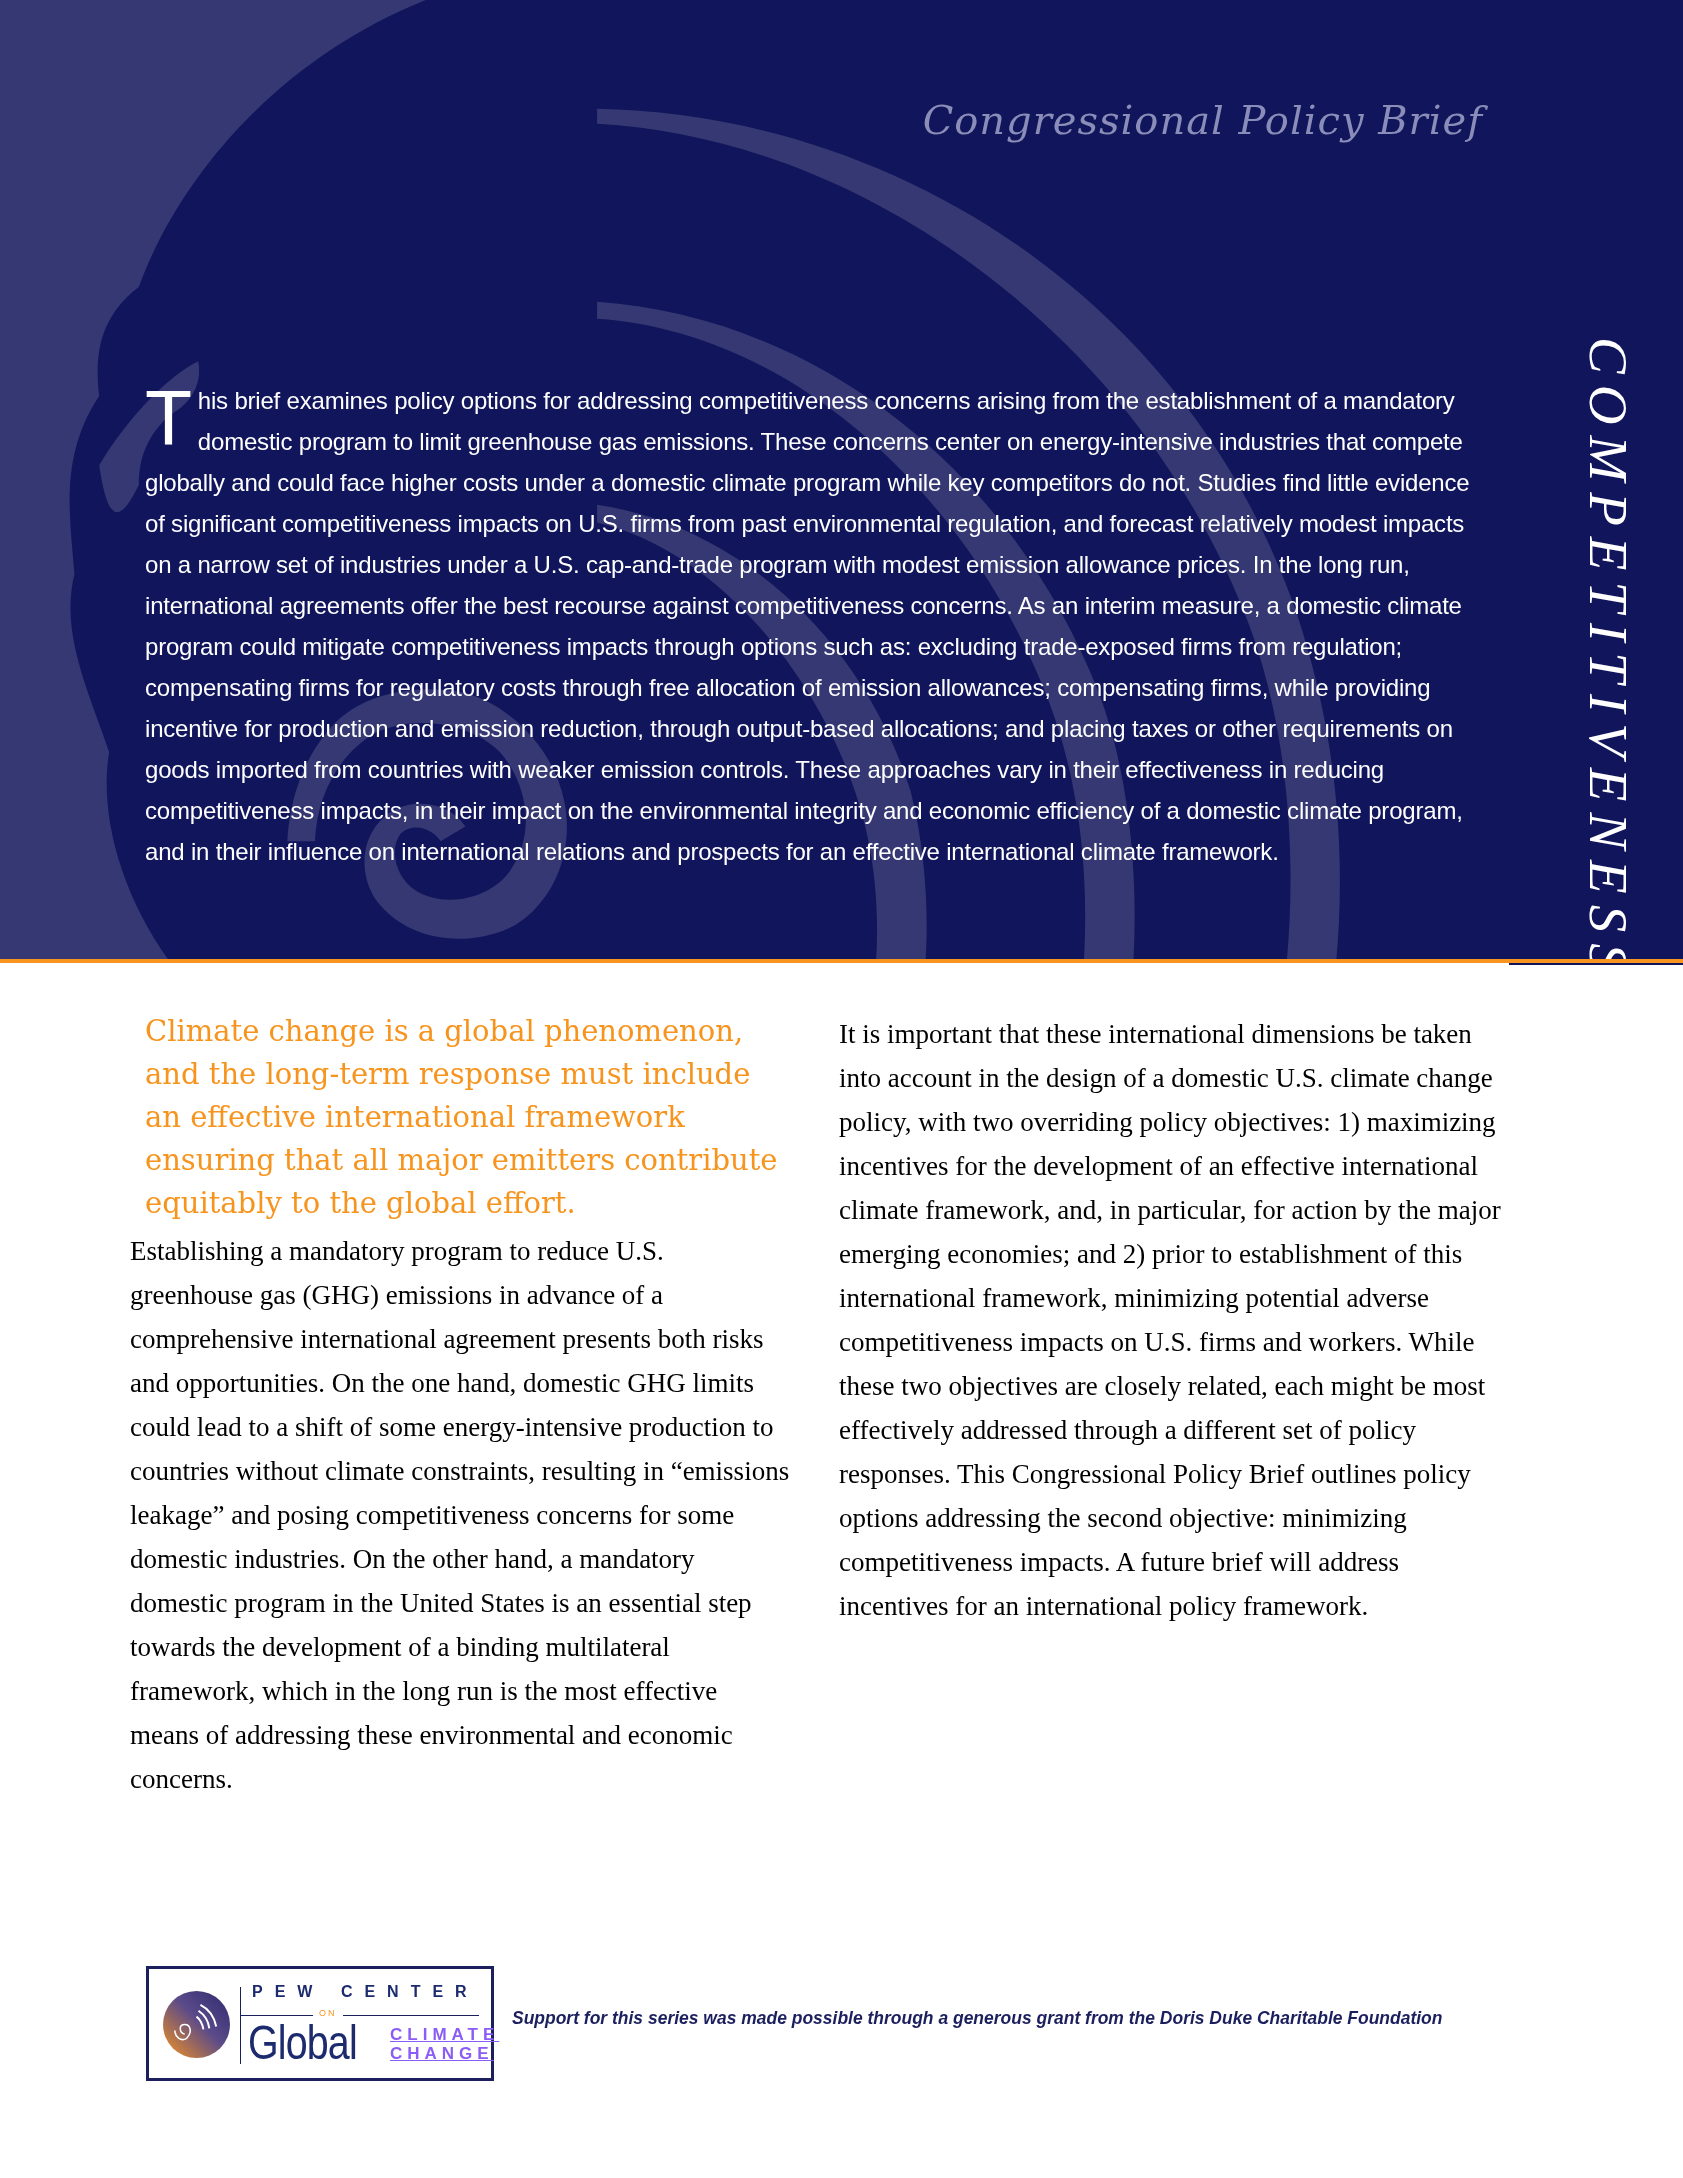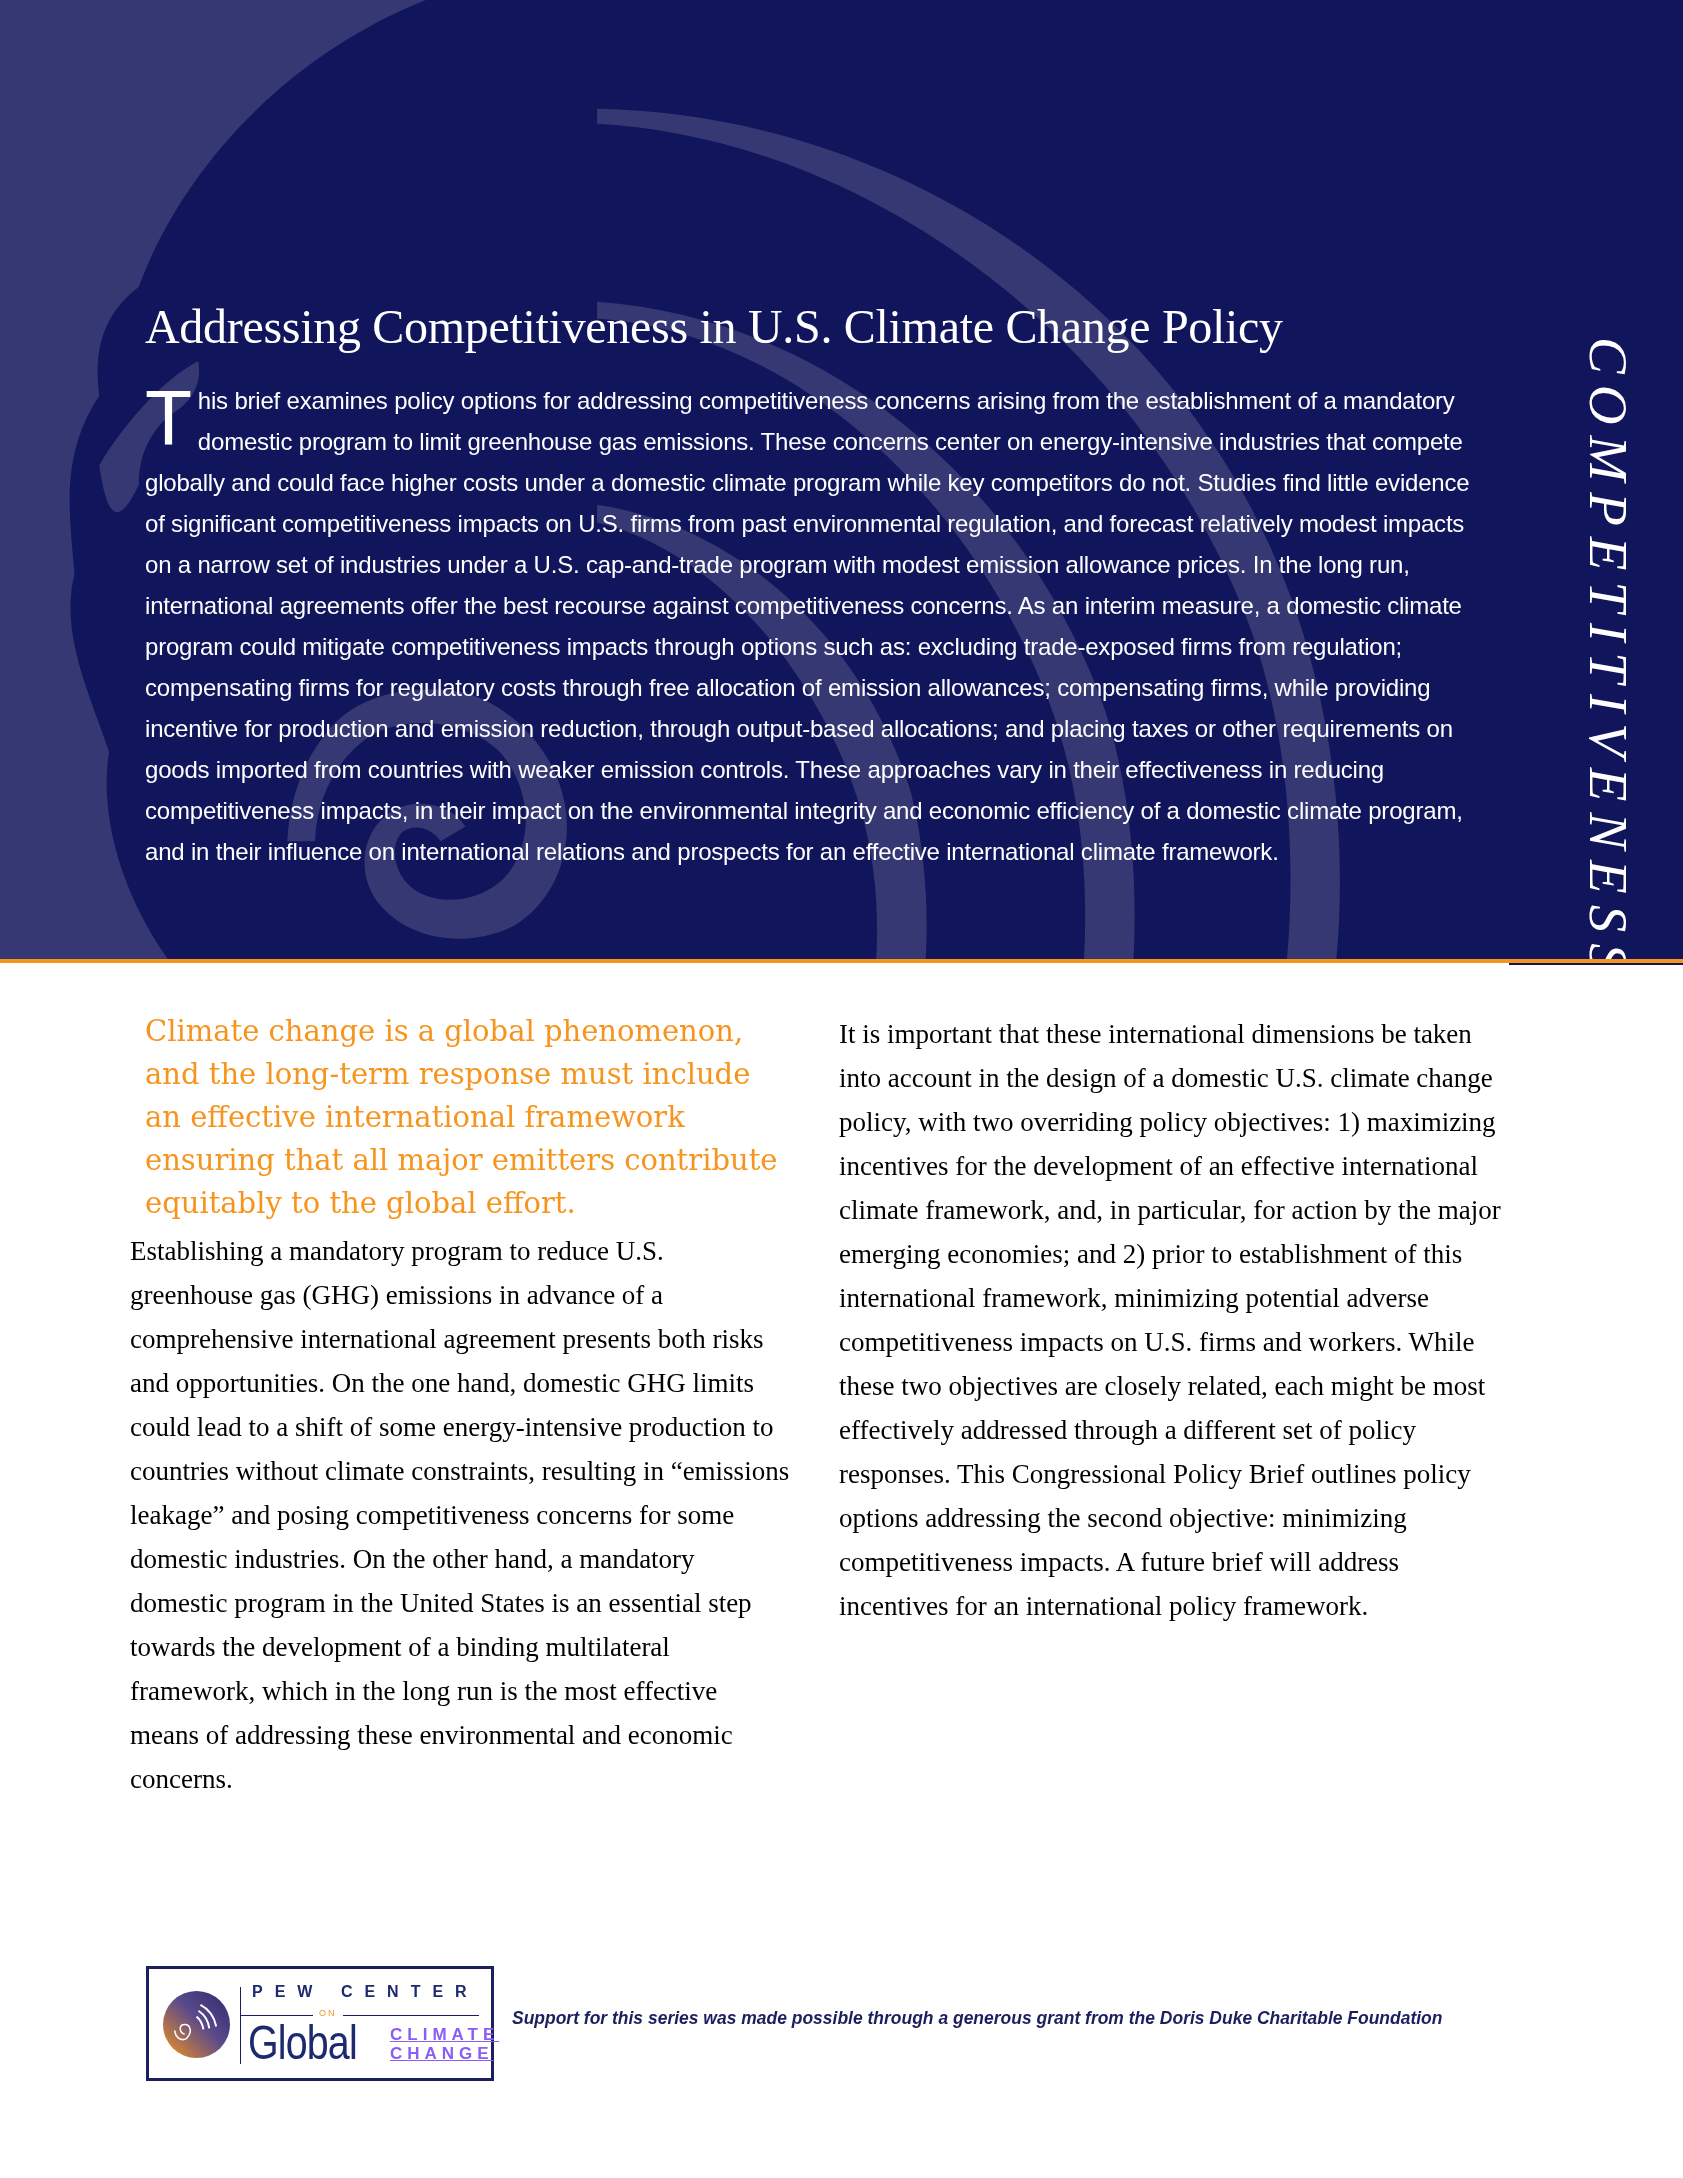--- a/index.html
+++ b/index.html
@@ -42,24 +42,24 @@
 
     <path d="M603 110 C900 115 1200 300 1310 620 C1350 740 1360 860 1350 970 L1300 970 C1310 860 1300 740 1265 640 C1160 350 880 140 603 125 Z" fill="#353873"></path>
     <path d="M603 305 C820 320 1020 470 1110 700 C1140 780 1150 880 1145 970 L1095 970 C1100 880 1090 790 1060 710 C980 500 800 335 603 322 Z" fill="#353873"></path>
     <path d="M603 510 C740 530 870 640 920 800 C935 860 938 920 935 970 L885 970 C888 920 884 870 870 820 C830 680 720 555 603 528 Z" fill="#353873"></path>
 
     <path d="M330 740 C360 700 420 690 470 700 C520 715 560 760 570 810 C580 860 560 910 520 935 C470 960 410 950 380 910 C360 880 365 840 395 820 C420 805 455 812 470 835 L445 850 C435 835 415 832 405 842 C392 858 400 888 420 900 C450 918 495 908 515 880 C540 845 535 795 505 760 C475 730 420 722 380 740 C345 760 320 800 318 850 L290 850 C292 810 305 770 330 740 Z" fill="#353873"></path>
   </svg>
 
   <div class="sidebar"></div>
 
+  <div class="series-label">Congressional Policy Brief</div>
 
   <div class="vertical-title">COMPETITIVENESS</div>
 
-  <div class="title">Addressing Competitiveness in U.S. Climate Change Policy</div>
 
   <div class="intro">
     <p>
       <span class="dropcap">T</span><span>his brief examines policy options for addressing competitiveness concerns arising from the establishment of a mandatory domestic program to limit greenhouse gas emissions. These concerns center on energy-intensive industries that compete globally and could face higher costs under a domestic climate program while key competitors do not. Studies find little evidence of significant competitiveness impacts on U.S. firms from past environmental regulation, and forecast relatively modest impacts on a narrow set of industries under a U.S. cap-and-trade program with modest emission allowance prices. In the long run, international agreements offer the best recourse against competitiveness concerns. As an interim measure, a domestic climate program could mitigate competitiveness impacts through options such as: excluding trade-exposed firms from regulation; compensating firms for regulatory costs through free allocation of emission allowances; compensating firms, while providing incentive for production and emission reduction, through output-based allocations; and placing taxes or other requirements on goods imported from countries with weaker emission controls. These approaches vary in their effectiveness in reducing competitiveness impacts, in their impact on the environmental integrity and economic efficiency of a domestic climate program, and in their influence on international relations and prospects for an effective international climate framework.</span>
     </p>
   </div>
 </div>
 
 <div class="orange-rule"></div>
 <div class="sidebar-rule"></div>

